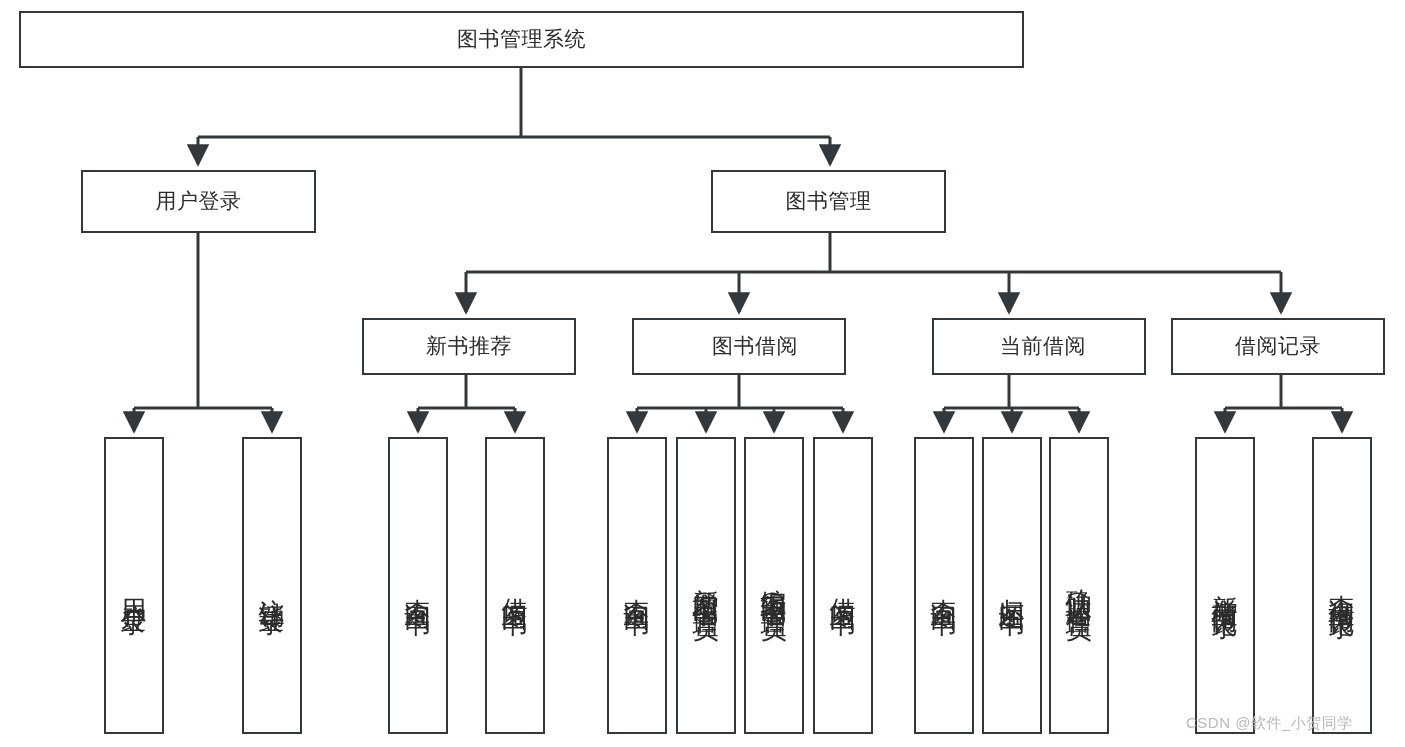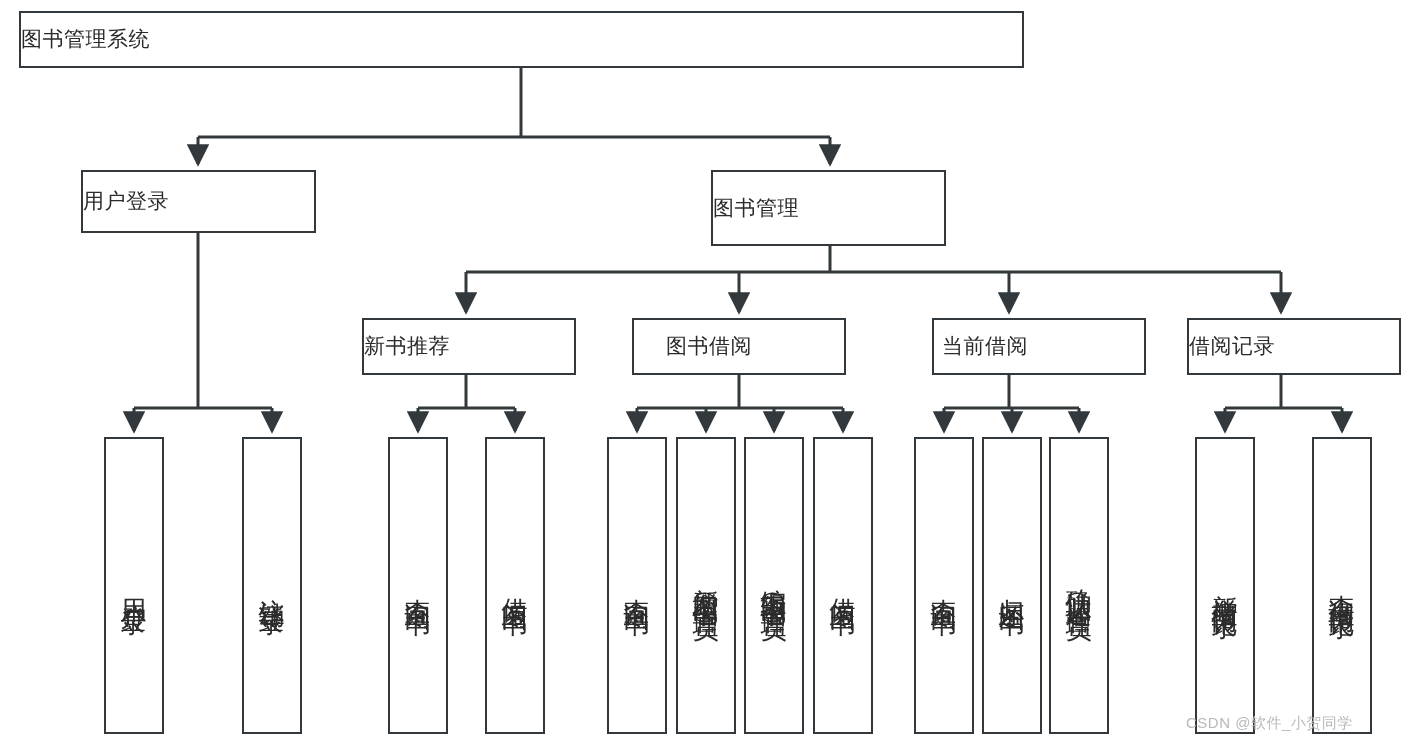--- a/index.html
+++ b/index.html
@@ -22,21 +22,21 @@
     width: 1405px;
     height: 747px;
   }
   .node {
     position: absolute;
     box-sizing: border-box;
     border: 2px solid #32383b;
     background: #ffffff;
     display: flex;
     align-items: center;
-    justify-content: flex-start;
+    justify-content: center;
     color: #2b2b2b;
     z-index: 2;
   }
   .node .label {
     display: block;
     text-align: center;
     line-height: 1.18;
     letter-spacing: 0.5px;
   }
   
@@ -124,34 +124,34 @@
     </g>
   </svg>
 
   <div class="node horiz" style="left:19px; top:11px; width:1005px; height:57px;">
     <span class="label">图书管理系统</span>
   </div>
 
   <div class="node horiz" style="left:81px; top:170px; width:235px; height:63px;">
     <span class="label">用户登录</span>
   </div>
-  <div class="node horiz" style="left:711px; top:170px; width:235px; height:76px;">
+  <div class="node horiz" style="left:711px; top:170px; width:235px; height:63px;">
     <span class="label">图书管理</span>
   </div>
 
   <div class="node horiz" style="left:362px; top:318px; width:214px; height:57px;">
     <span class="label">新书推荐</span>
   </div>
   <div class="node horiz" style="left:632px; top:318px; width:214px; height:57px;padding-left:32px;">
     <span class="label">图书借阅</span>
   </div>
   <div class="node horiz" style="left:932px; top:318px; width:214px; height:57px;padding-left:8px;">
     <span class="label">当前借阅</span>
   </div>
-  <div class="node horiz" style="left:1171px; top:318px; width:214px; height:57px;margin-left:16px;">
+  <div class="node horiz" style="left:1171px; top:318px; width:214px; height:57px;">
     <span class="label">借阅记录</span>
   </div>
 
   <div class="node vert" style="left:104px; top:437px; width:60px; height:297px;">
     <span class="label">用户登录</span>
   </div>
   <div class="node vert" style="left:242px; top:437px; width:60px; height:297px;">
     <span class="label">注销登录</span>
   </div>
 

